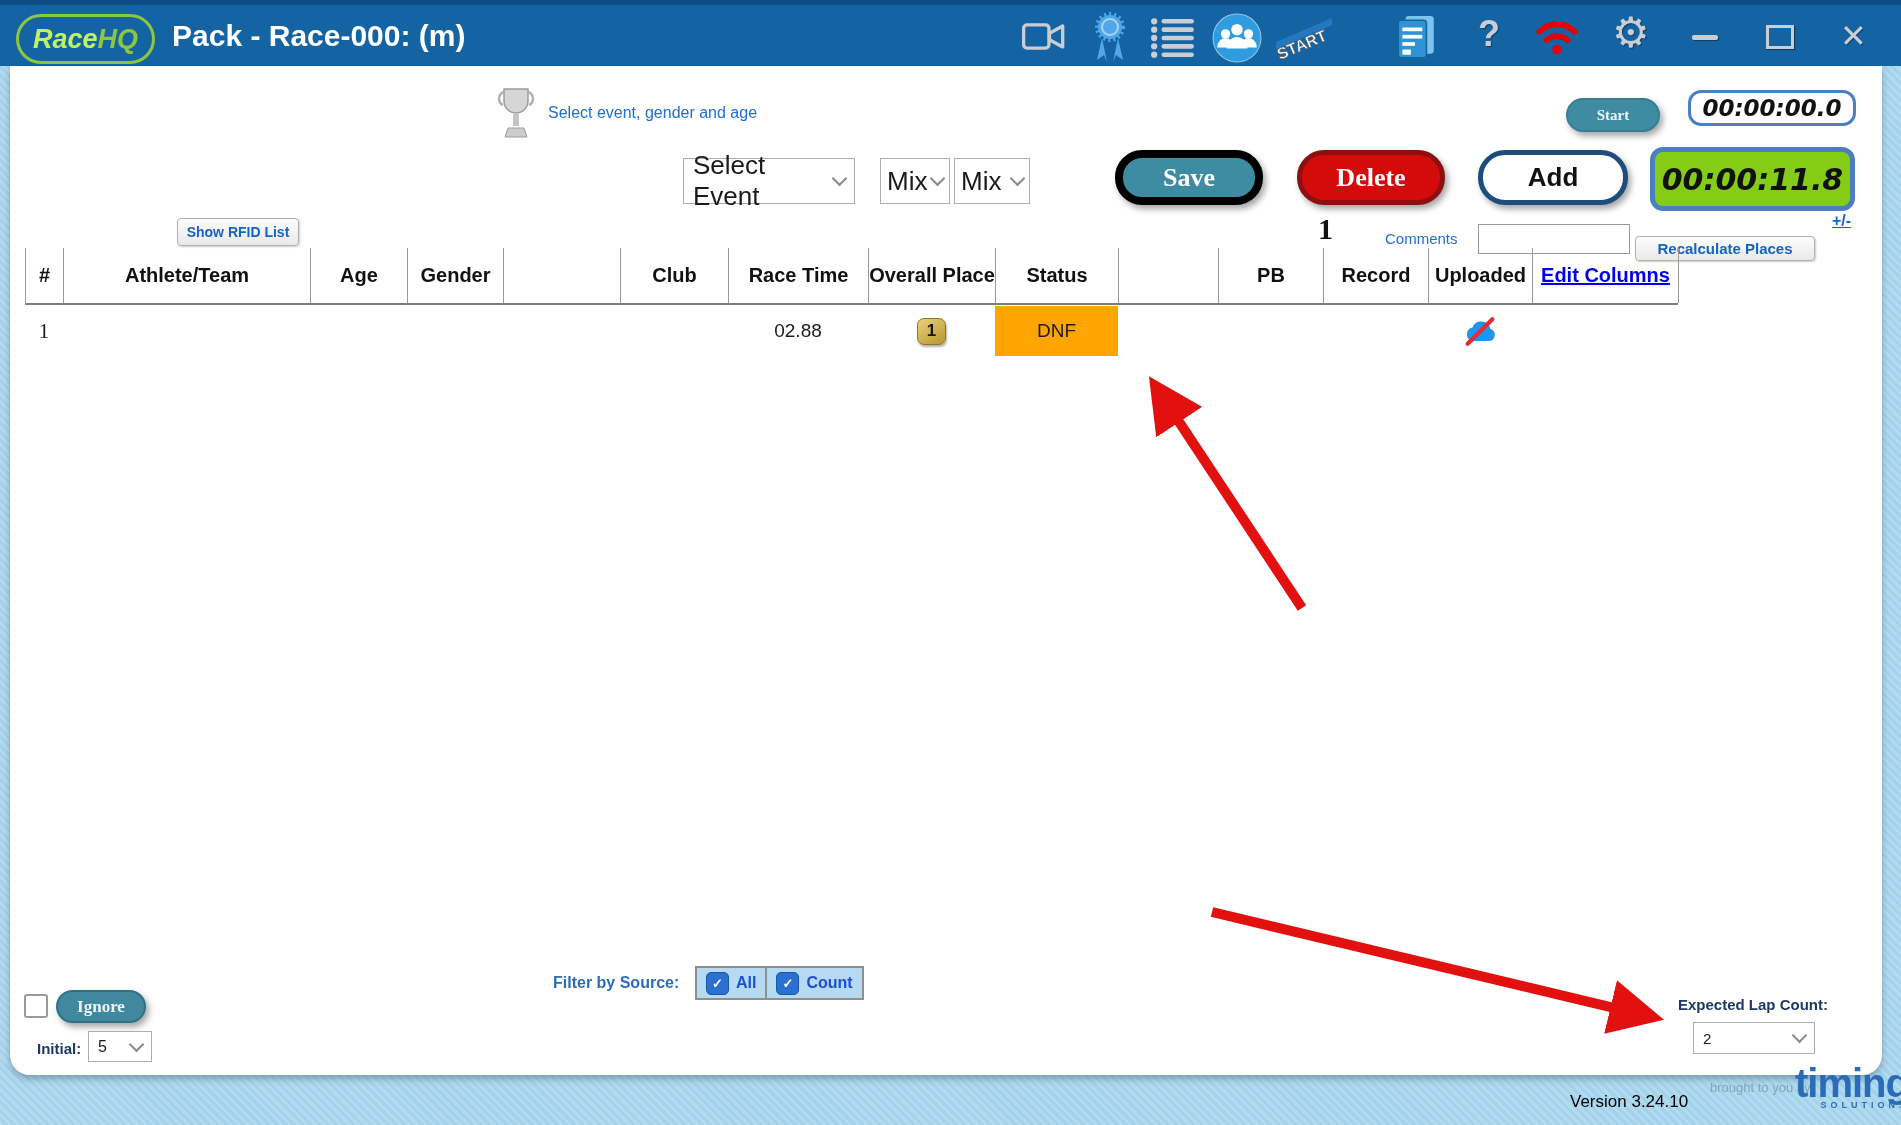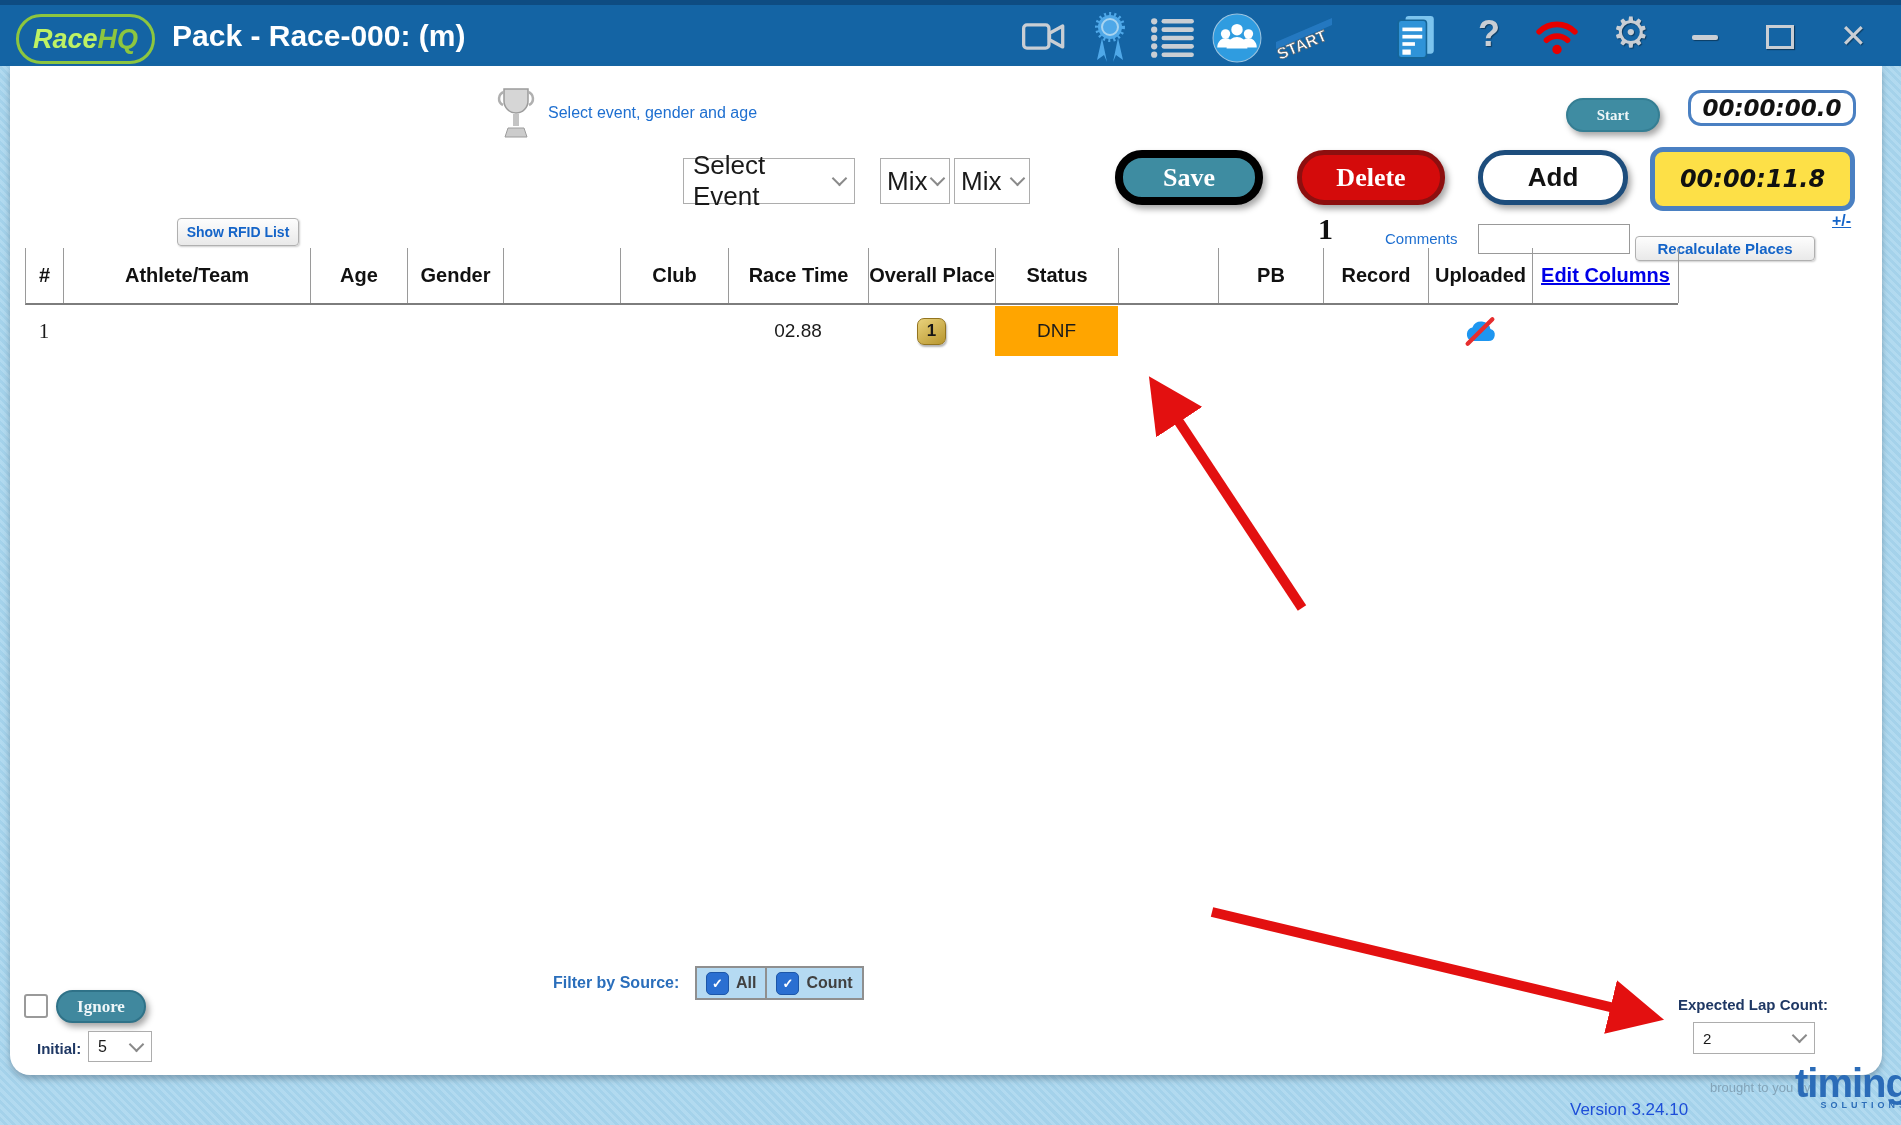--- a/index.html
+++ b/index.html
@@ -32,21 +32,21 @@
   .pill{display:flex;align-items:center;justify-content:center;border-radius:27px;box-sizing:border-box;
         font-family:"Liberation Serif",serif;font-weight:bold;filter:drop-shadow(3px 4px 3px rgba(0,0,0,.35));}
   .b-save{background:#3e8ca1;border:8px solid #000000;color:#fff;font-size:26px;}
   .b-del{background:#d40b0b;border:5px solid #8d0f0f;color:#fff;font-size:26px;}
   .b-add{background:#ffffff;border:5px solid #1d4d7c;color:#111;font-size:26px;font-family:"Liberation Sans",sans-serif;}
   .b-start{background:#3f8ca2;border:2px solid #357e93;color:#eef6f8;font-size:15px;border-radius:17px;}
   .b-ignore{background:#40889e;border:2px solid #2f7288;color:#eef6f8;font-size:17px;border-radius:17px;}
   .timer{box-sizing:border-box;border-radius:13px;display:flex;align-items:center;justify-content:center;
          font-family:"DejaVu Sans",sans-serif;font-style:italic;font-weight:bold;color:#111;}
   .t1{border:3px solid #4a80c2;background:#fff;font-size:23px;}
-  .t2{border:5px solid #4a80c2;background:#fde047;font-size:24px;}
+  .t2{border:5px solid #4a80c2;background:#84cc16;font-size:30px;}
   .mini-btn{background:linear-gradient(#fdfdfd,#e9e9e9);border:1px solid #b0b0b0;border-radius:4px;
             display:flex;align-items:center;justify-content:center;font-size:15px;font-weight:bold;color:#1464c8;
             box-shadow:1px 1px 2px rgba(0,0,0,.2);box-sizing:border-box;}
   .tinput{border:1px solid #999;background:#fff;box-sizing:border-box;font-size:15px;padding:0 4px;}
   
   .thead{left:25px;top:248px;width:1653px;height:57px;display:flex;border-bottom:2px solid #7d7d7d;
          border-left:1px solid #9a9a9a;box-sizing:border-box;}
   .hc{border-right:1px solid #9a9a9a;box-sizing:border-box;display:flex;align-items:center;justify-content:center;
       font-size:20px;font-weight:bold;color:#111;white-space:nowrap;overflow:hidden;flex:none;}
   .trow{left:25px;top:306px;width:1653px;height:50px;display:flex;}
@@ -57,24 +57,24 @@
   .dnf{background:#ffa500;}
   .serif{font-family:"Liberation Serif",serif;}
   
   .flabel{font-size:16px;font-weight:bold;color:#2a6ebb;}
   .fgroup{display:flex;}
   .fbox{display:flex;align-items:center;gap:7px;background:#b5daf2;border:2px solid #8f8f8f;height:34px;
         padding:0 9px;box-sizing:border-box;}
   .fbox + .fbox{margin-left:-2px;}
   .chk{width:21px;height:21px;background:#2a6fd1;border:1px solid #1c56a8;border-radius:5px;
        display:flex;align-items:center;justify-content:center;color:#fff;font-size:13px;font-weight:bold;}
-  .fbox .lab{font-size:16px;font-weight:bold;color:#404040;}
+  .fbox .lab{font-size:16px;font-weight:bold;color:#1d4ed8;}
   .cb{width:24px;height:24px;border:2px solid #9a9a9a;border-radius:3px;background:#fff;box-sizing:border-box;}
   .navy{color:#1f3864;font-weight:bold;font-size:15px;}
-  .version{font-size:17px;color:#1d4ed8;margin-top:8px;}
+  .version{font-size:17px;color:#000000;}
   .brought{font-size:13px;color:rgba(125,155,175,.85);}
   .brand{font-size:40px;font-weight:bold;color:#2b6cb8;letter-spacing:-1px;line-height:34px;}
   .brandsub{font-size:9px;font-weight:bold;color:#2b6cb8;letter-spacing:4px;}
   .arrows{left:0;top:0;pointer-events:none;}
   .ul{text-decoration:underline;}
 </style>
 </head>
 <body>
 
 <div class="abs titlebar">

